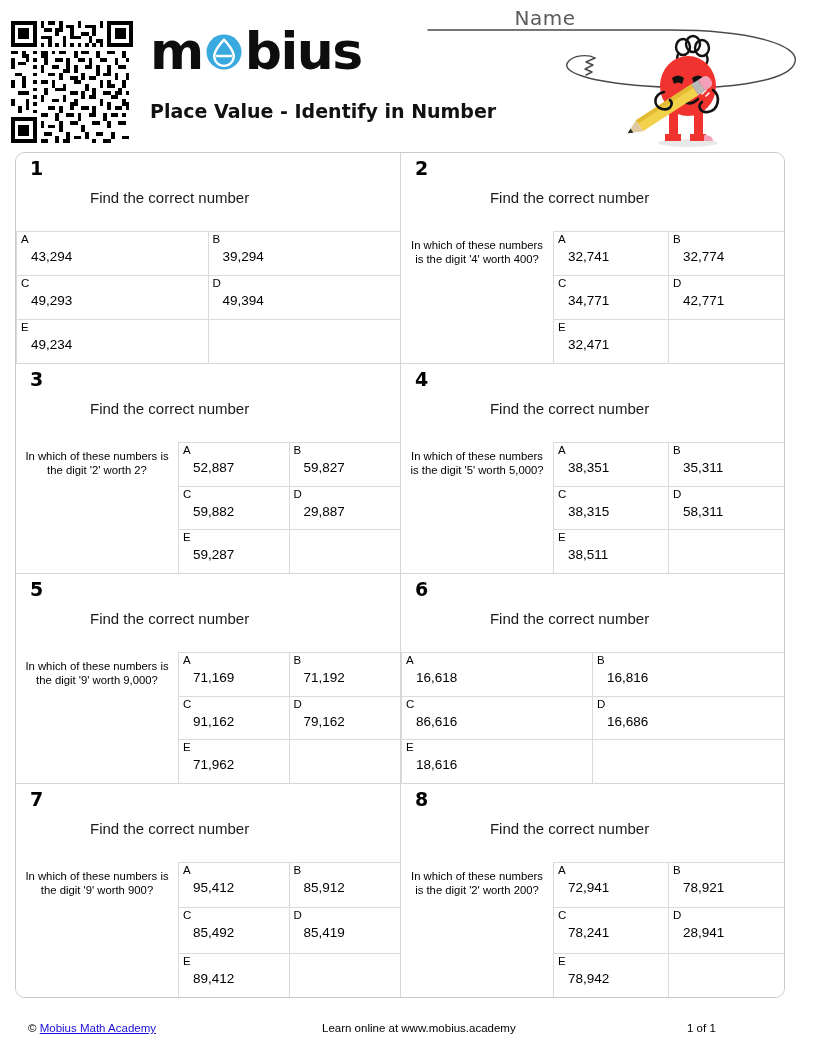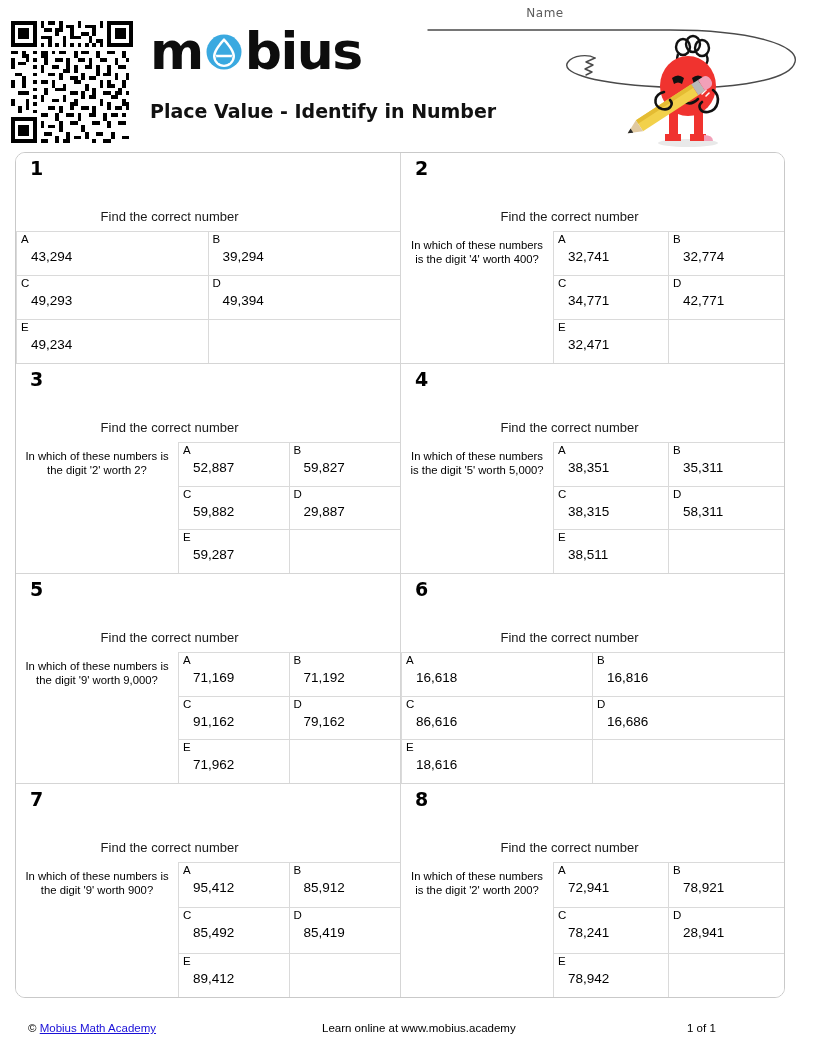--- a/index.html
+++ b/index.html
@@ -35,21 +35,21 @@
     font-family: "DejaVu Sans", sans-serif;
     font-weight: bold;
     font-size: 19px;
     color: #111;
     white-space: nowrap;
   }
 
   .name-area { position: absolute; left: 425px; top: 6px; width: 290px; }
   .name-label {
     font-family: "DejaVu Sans", sans-serif;
-    font-size: 12px;
+    font-size: 20px;
     color: #5b5b5b;
     text-align: center;
     letter-spacing: 0.5px;
     width: 180px;
     margin-left: 30px;
   }
   .doodle { position: absolute; left: 420px; top: 0px; width: 395px; height: 150px; pointer-events: none; }
   .mascot { position: absolute; left: 620px; top: 30px; width: 130px; height: 120px; }
 
   
@@ -80,24 +80,23 @@
     font-family: "DejaVu Sans", sans-serif;
     font-weight: bold;
     font-size: 19px;
     color: #000;
     line-height: 1;
   }
   .qtitle {
     position: absolute;
     left: 40%; top: 36px;
     transform: translateX(-50%);
-    font-size: 13px;
+    font-size: 15px;
     color: #1a1a1a;
     white-space: nowrap;
-    margin-top: 20px;
   }
   .qcell.right .qtitle { left: 44%; }
 
   .qbody {
     position: absolute;
     left: 0; right: 0; top: 78px; bottom: 0;
     display: flex;
   }
   .prompt {
     width: 162px;

